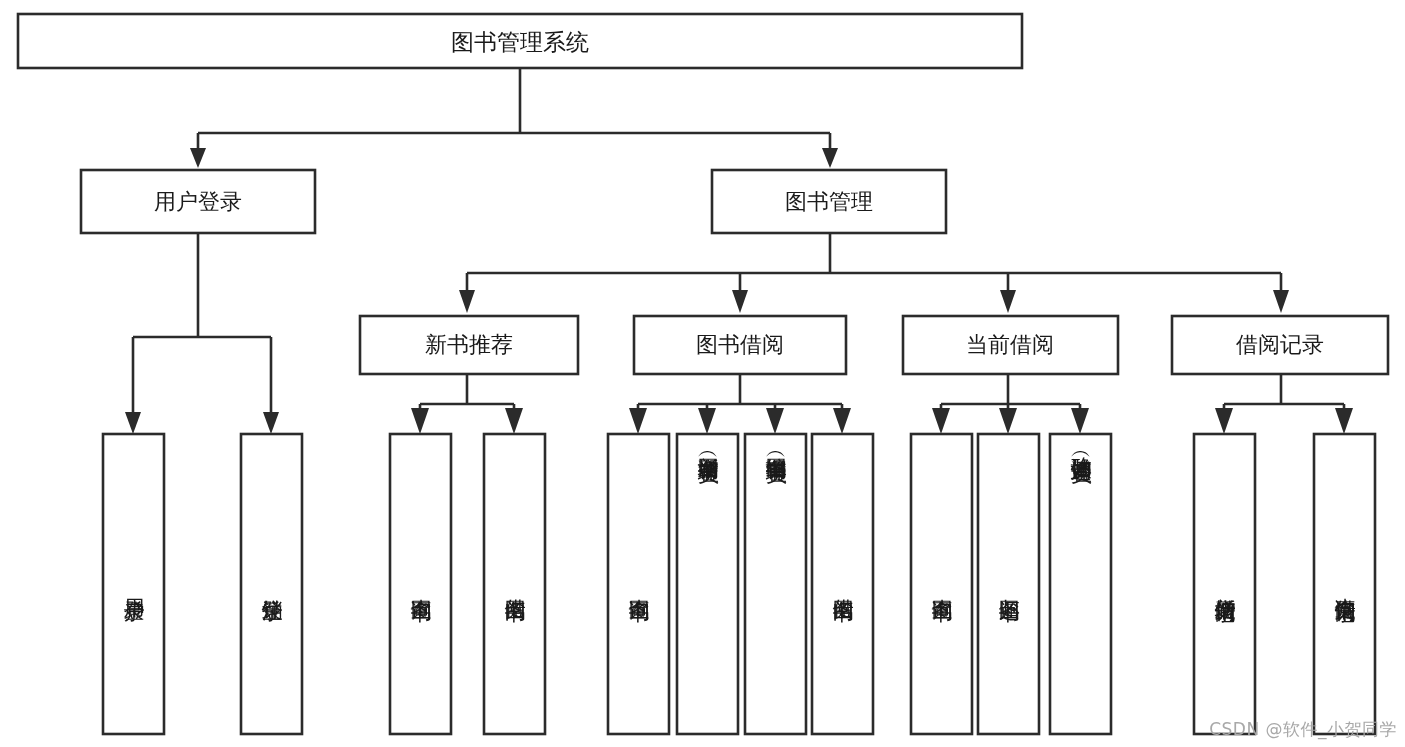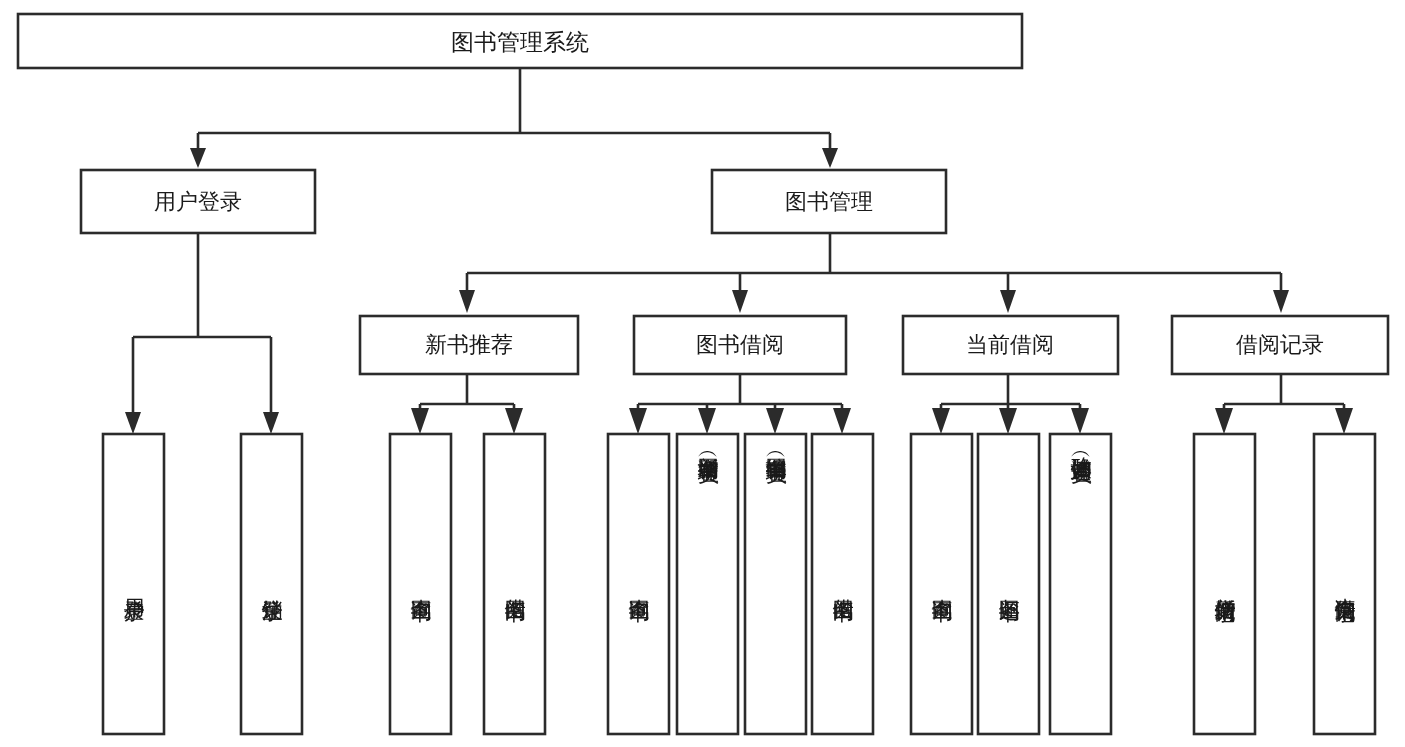--- a/index.html
+++ b/index.html
@@ -267,14 +267,15 @@
     <span class="vert-label" style="margin-top:6px;">确认归还（管理员）</span>
   </div>
 
   <div class="vert-label-wrap" style="left:1194px; top:434px; width:61px; height:300px;">
     <span class="vert-label">新增借阅记录</span>
   </div>
   <div class="vert-label-wrap" style="left:1314px; top:434px; width:61px; height:300px;">
     <span class="vert-label">查询借阅记录</span>
   </div>
 
+  <div id="watermark">CSDN @软件_小贺同学</div>
 
 </div>
 
 </body></html>

